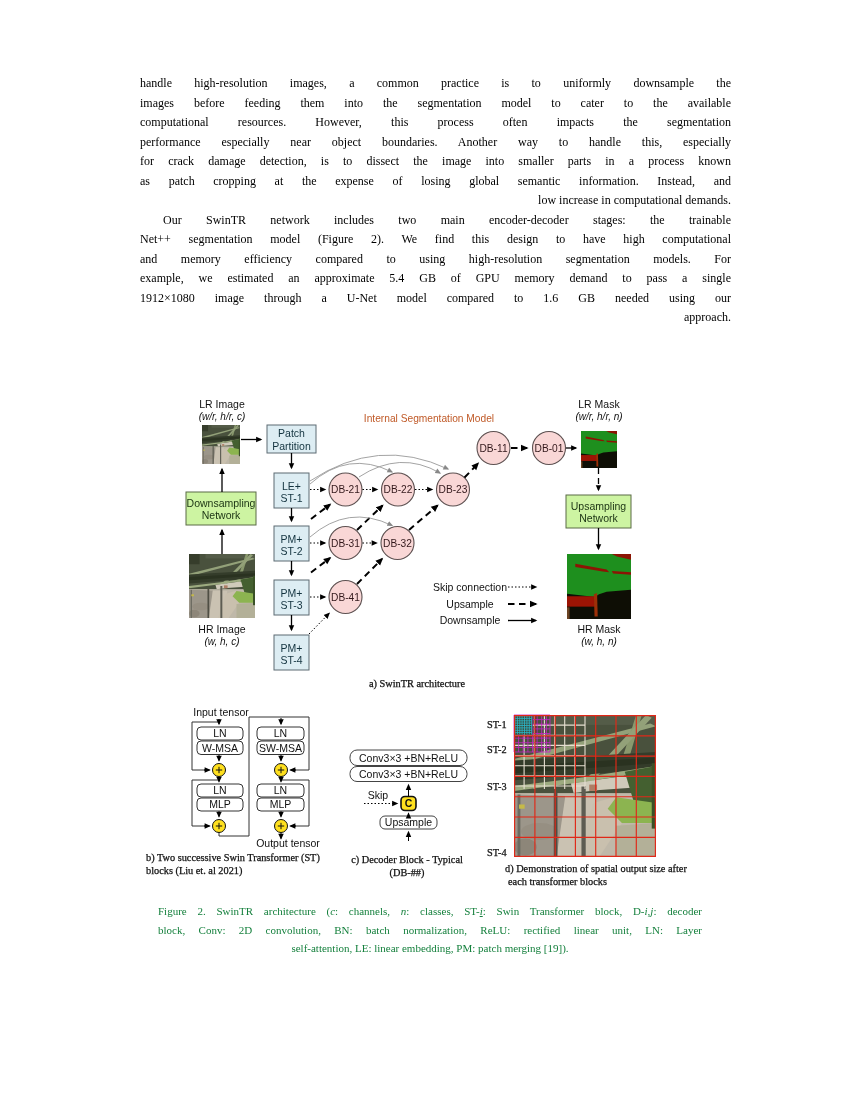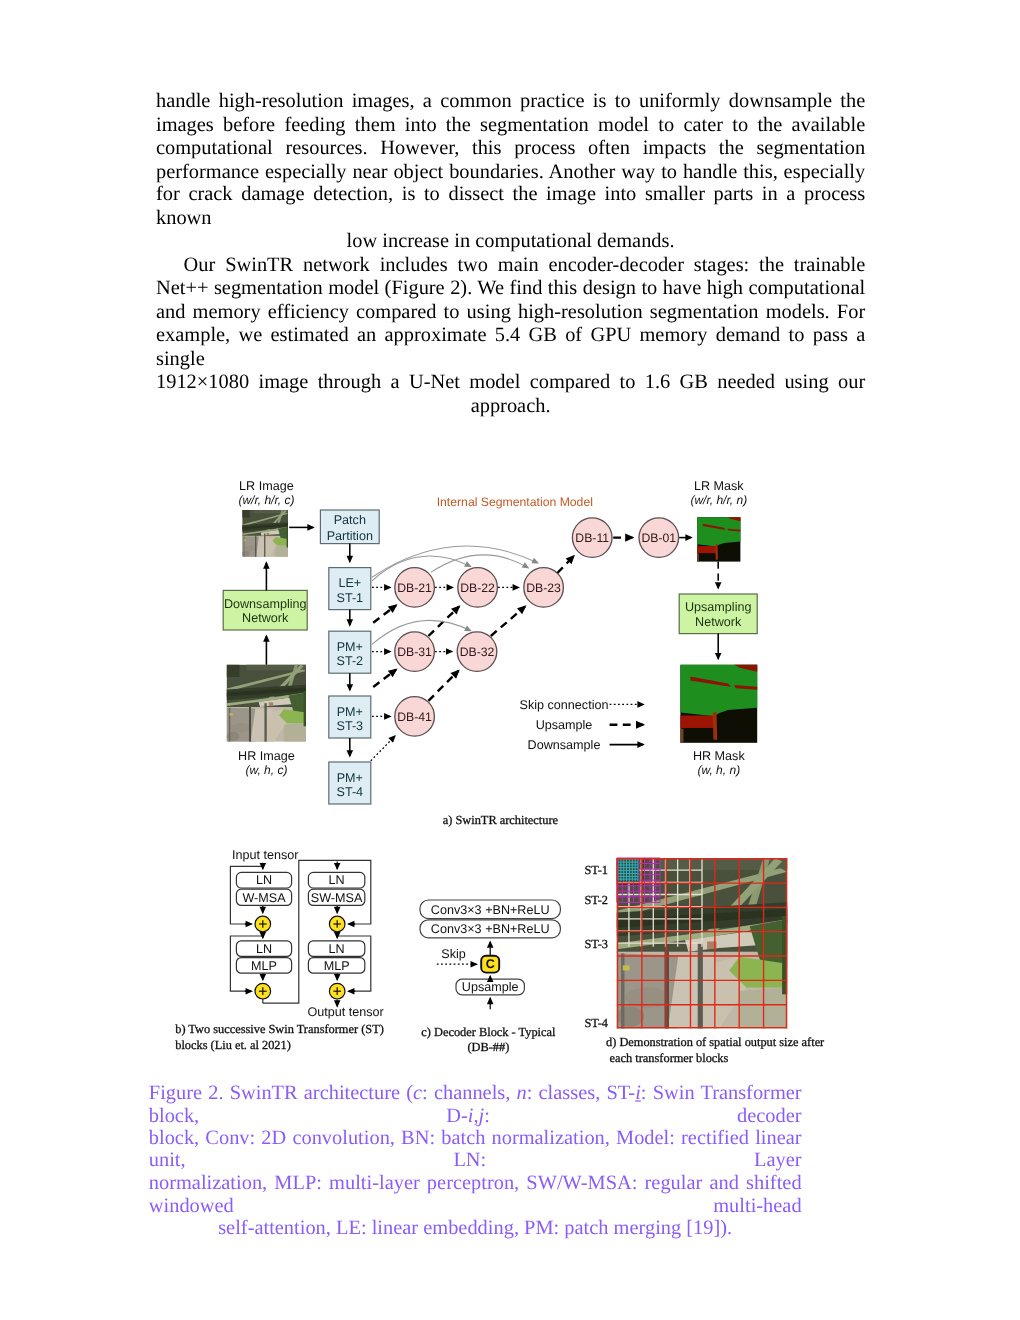--- a/index.html
+++ b/index.html
@@ -1,31 +1,32 @@
 <!DOCTYPE html>
 <html><head>
 <meta charset="utf-8">
 <style>
 html,body{margin:0;padding:0}
 body{width:850px;height:1100px;background:#fff;position:relative;font-family:"Liberation Serif",serif;overflow:hidden}
-.btx{position:absolute;left:130px;width:591px;font-size:17px;line-height:19.5px;color:#000}
+.btx{position:absolute;left:140px;width:591px;font-size:12px;line-height:19.5px;color:#000}
 .ln{text-align:justify;text-align-last:justify}
-.lnl{text-align:center}
-.cap{position:absolute;left:124px;width:544px;font-size:17px;line-height:18.7px;color:#8b5cf6;text-align:center}
+.lnl{text-align:right}
+.cap{position:absolute;left:158px;width:544px;font-size:11px;line-height:18.7px;color:#15803d;text-align:center}
 .cap .jc{text-align:justify;text-align-last:justify}
 .fsvg{position:absolute;left:0;top:388px}
 </style>
 </head>
 <body>
 <div class="btx" style="top:74px">
 <div class="ln">handle high-resolution images, a common practice is to uniformly downsample the</div>
 <div class="ln">images before feeding them into the segmentation model to cater to the available</div>
 <div class="ln">computational resources. However, this process often impacts the segmentation</div>
 <div class="ln">performance especially near object boundaries. Another way to handle this, especially</div>
 <div class="ln">for crack damage detection, is to dissect the image into smaller parts in a process known</div>
+<div class="ln">as patch cropping at the expense of losing global semantic information. Instead, and</div>
 <div class="lnl">low increase in computational demands.</div>
 <div class="ln" style="text-indent:23px">Our SwinTR network includes two main encoder-decoder stages: the trainable</div>
 <div class="ln">Net++ segmentation model (Figure 2). We find this design to have high computational</div>
 <div class="ln">and memory efficiency compared to using high-resolution segmentation models. For</div>
 <div class="ln">example, we estimated an approximate 5.4 GB of GPU memory demand to pass a single</div>
 <div class="ln">1912×1080 image through a U-Net model compared to 1.6 GB needed using our</div>
 <div class="lnl">approach.</div>
 </div>
 <svg class="fsvg" width="850" height="510" viewBox="0 388 850 510" font-family="'Liberation Sans', sans-serif">
 <defs>
@@ -303,16 +304,15 @@
 <text x="487" y="856">ST-4</text>
 </g>
 <g font-family="'Liberation Serif', serif" font-size="10.3" fill="#111" stroke="#111" stroke-width="0.25">
 <text x="505" y="872">d) Demonstration of spatial output size after</text>
 <text x="508" y="885">each transformer blocks</text>
 </g>
 </svg>
 
 <div class="cap" style="top:902px">
 <div class="jc">Figure 2. SwinTR architecture (<i>c</i>: channels, <i>n</i>: classes, ST-<i><u>i</u></i>: Swin Transformer block, D-<i>i</i>,<i>j</i>: decoder</div>
-<div class="jc">block, Conv: 2D convolution, BN: batch normalization, Model: rectified linear unit, LN: Layer</div>
-<div class="jc">normalization, MLP: multi-layer perceptron, SW/W-MSA: regular and shifted windowed multi-head</div>
+<div class="jc">block, Conv: 2D convolution, BN: batch normalization, ReLU: rectified linear unit, LN: Layer</div>
 <div>self-attention, LE: linear embedding, PM: patch merging [19]).</div>
 </div>
 
 </body></html>

